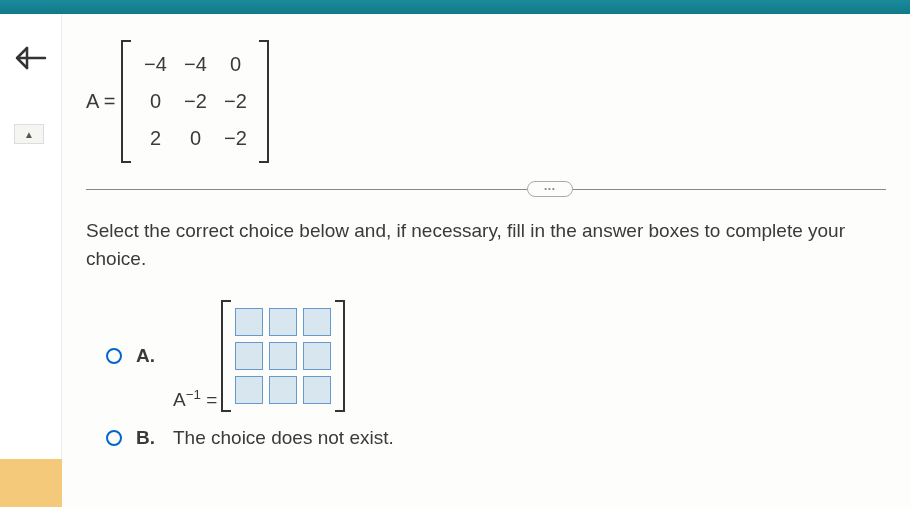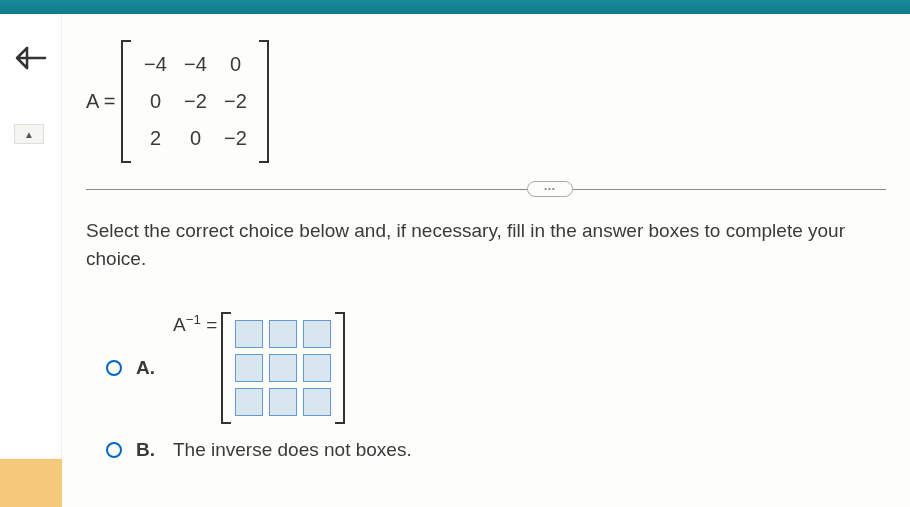--- a/index.html
+++ b/index.html
@@ -117,40 +117,40 @@
       border: 1px solid #aaa;
       border-radius: 8px;
       display: flex;
       align-items: center;
       justify-content: center;
       color: #888;
       font-size: 8px;
       letter-spacing: 1px;
       cursor: pointer;
     }
-    .instruction { margin-bottom: 38px; }
+    .instruction { margin-bottom: 26px; }
     .choice {
       display: flex;
       align-items: center;
       gap: 14px;
       margin-bottom: 10px;
       padding-left: 20px;
     }
     .radio {
       width: 16px; height: 16px;
       border: 2px solid #0066cc;
       border-radius: 50%;
       flex-shrink: 0;
       cursor: pointer;
     }
     .choice-label {
       font-weight: bold;
       margin-right: 4px;
     }
-    .ainv { display: inline-flex; align-items: flex-start; gap: 4px; }
+    .ainv { display: inline-flex; align-items: flex-end; gap: 4px; }
     .blank-matrix {
       display: inline-block;
       position: relative;
       padding: 10px 14px;
     }
     .blank-matrix::before, .blank-matrix::after {
       content: "";
       position: absolute;
       top: 2px; bottom: 2px;
       width: 8px;
@@ -243,16 +243,16 @@
           <span class="blank-cell"></span>
           <span class="blank-cell"></span>
         </span>
       </span>
     </span>
   </div>
 
   <div class="choice">
     <div class="radio"></div>
     <span class="choice-label">B.</span>
-    <span>The inverse does not boxes.</span>
+    <span>The choice does not exist.</span>
   </div>
 
 </div>
 
 </body></html>

